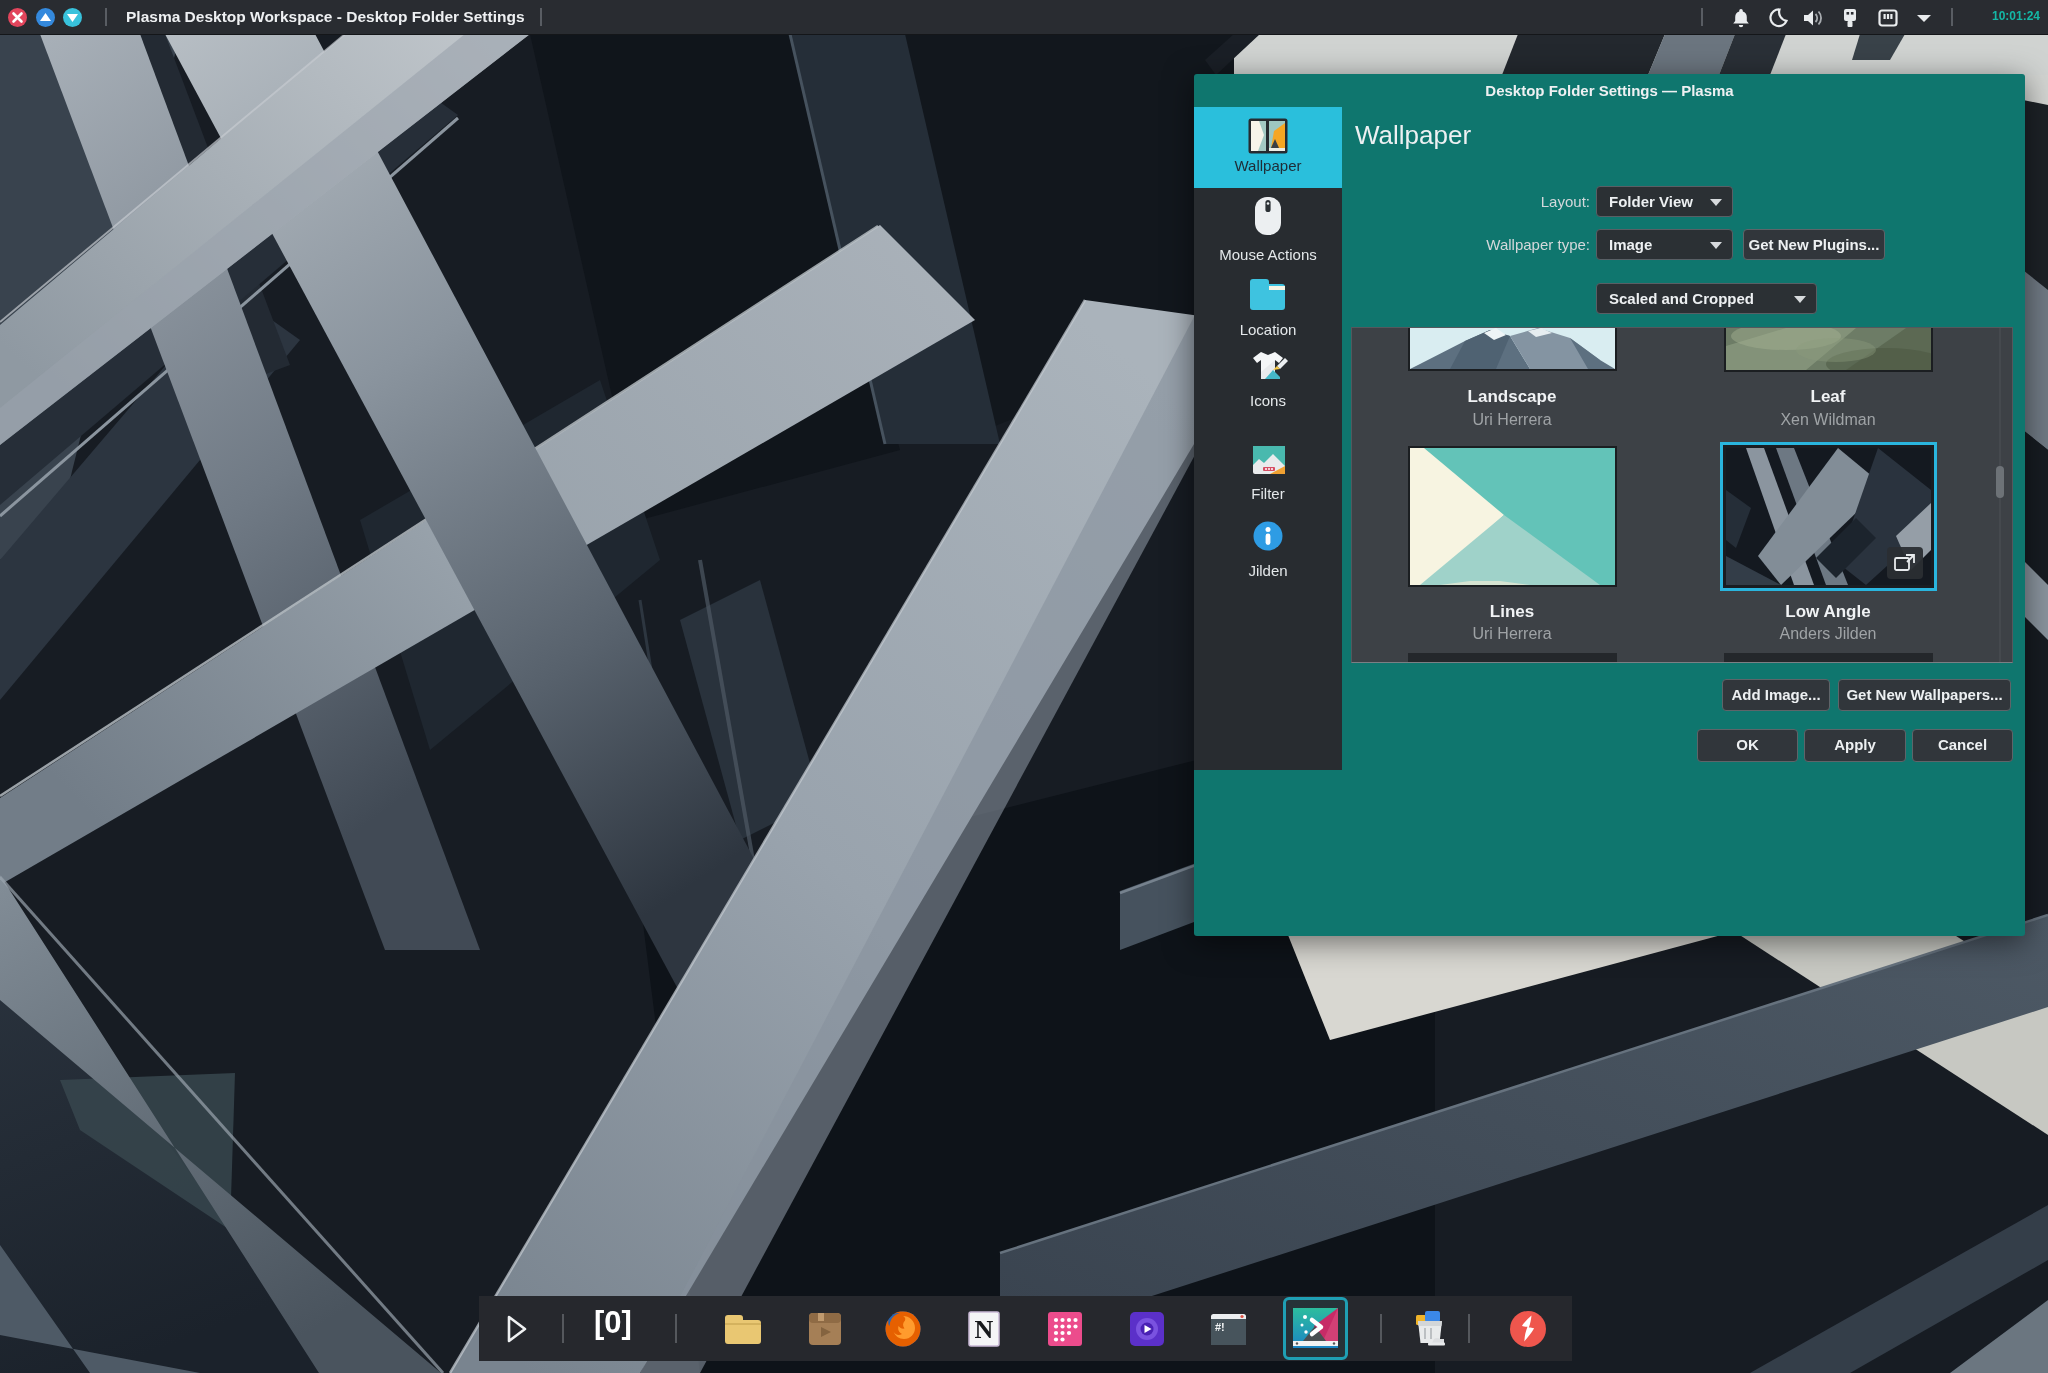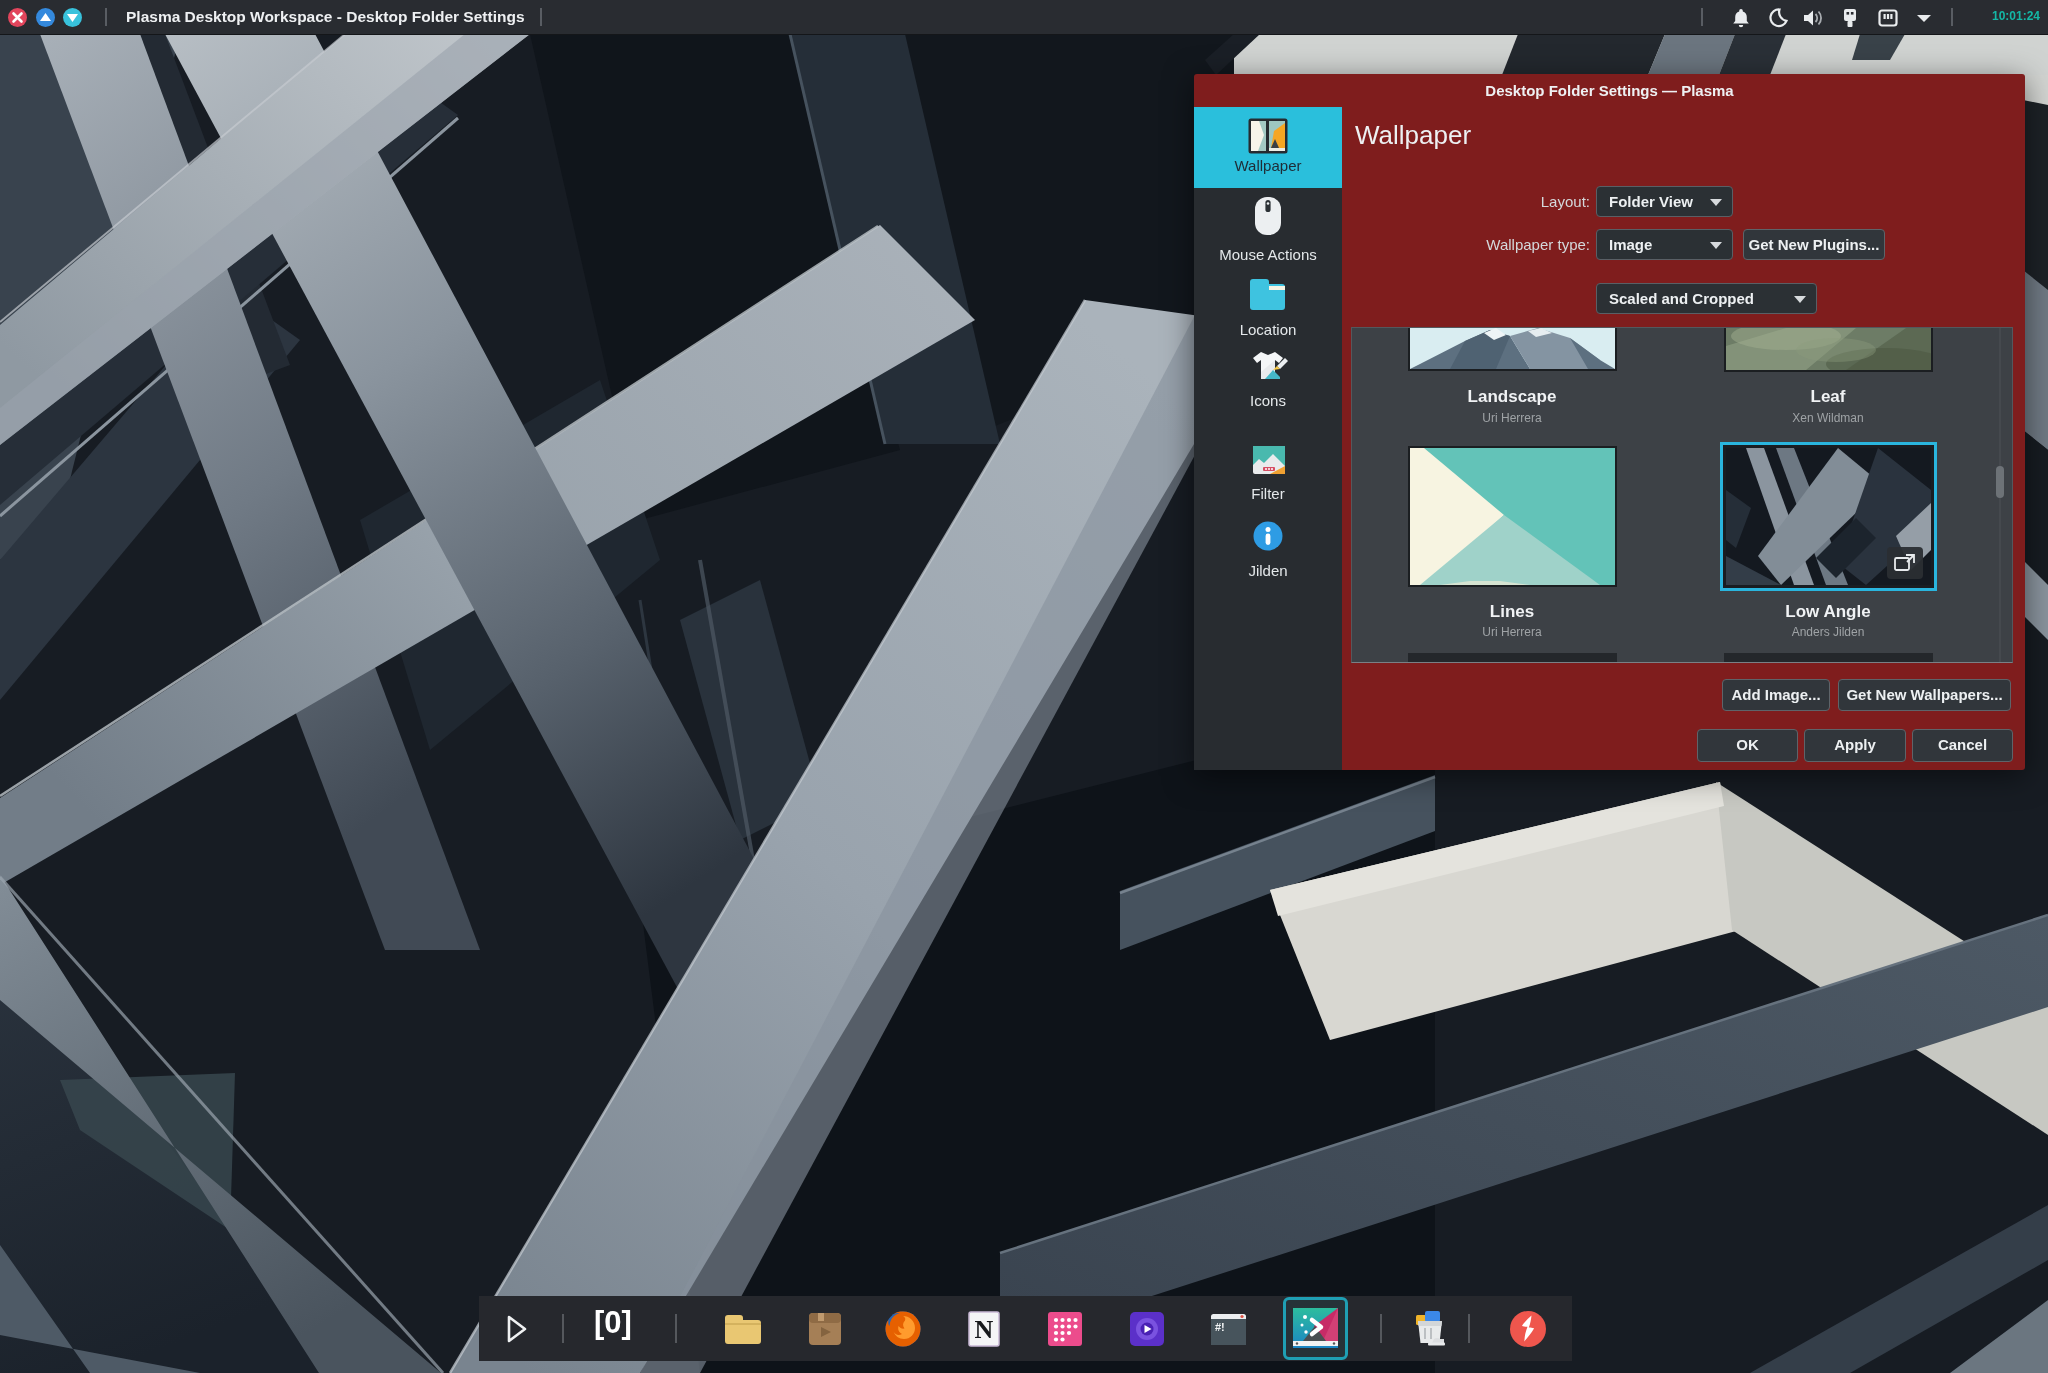--- a/index.html
+++ b/index.html
@@ -13,36 +13,36 @@
 #tbtime{position:absolute;top:0;right:8px;height:34px;line-height:33px;color:#14b8a6;font-size:12px;font-weight:bold;}
 .tbicon{position:absolute;top:7px;}
 
 #deskicon{position:absolute;left:10px;top:53px;width:118px;text-align:center;z-index:5;}
 #deskicon .lbl{margin-top:17px;color:#fff;font-size:15px;text-shadow:0 1px 2px rgba(0,0,0,.8);}
 
 #dock{position:absolute;left:479px;top:1296px;width:1093px;height:65px;background:#26282d;z-index:30;}
 .dsep{position:absolute;top:18px;width:2px;height:29px;background:#55585d;}
 .dico{position:absolute;top:13px;}
 
-#dlg{position:absolute;left:1194px;top:74px;width:831px;height:696px;background:#7f1d1d;border-radius:3px;box-shadow:0 6px 30px rgba(0,0,0,.5);z-index:20;font-size:15px;color:#e8ebed;}
+#dlg{position:absolute;left:1194px;top:74px;width:831px;height:862px;background:#0f766e;border-radius:3px;box-shadow:0 6px 30px rgba(0,0,0,.5);z-index:20;font-size:15px;color:#e8ebed;}
 #dlgtitle{position:absolute;top:0;left:0;width:100%;height:33px;line-height:33px;text-align:center;font-weight:bold;color:#eef0f2;}
 #sidebar{position:absolute;top:33px;left:0;width:148px;height:663px;background:#282c30;}
 .sbitem{position:absolute;left:0;width:148px;text-align:center;}
 .sbitem .lbl{font-size:15px;color:#e4e8ea;}
 #sbsel{position:absolute;top:0px;left:0;width:148px;height:81px;background:#2abfdc;}
 #sbsel .lbl{color:#1f2c36;}
 .heading{position:absolute;left:161px;top:46px;font-size:26px;color:#edf0f2;}
 .frmlbl{position:absolute;color:#d4d8db;height:31px;line-height:31px;text-align:right;}
 .drop{position:absolute;background:#2b3034;border:1px solid #595f65;border-radius:4px;box-sizing:border-box;font-weight:bold;color:#edf0f2;line-height:29px;padding-left:12px;}
 .drop .arr{position:absolute;right:10px;top:12px;width:0;height:0;border-left:6px solid transparent;border-right:6px solid transparent;border-top:7px solid #d7dadd;}
 .btn{position:absolute;background:#31363b;border:1px solid #5e6469;border-radius:4px;box-sizing:border-box;font-weight:bold;color:#edf0f2;text-align:center;line-height:30px;}
 #grid{position:absolute;left:157px;top:253px;width:662px;height:336px;background:#3d4146;border:1px solid #54585d;border-bottom-color:#7b8085;box-sizing:border-box;overflow:hidden;}
 .thumb{position:absolute;border:2px solid #1b1e21;background:#222;}
 .tlbl1{position:absolute;width:220px;text-align:center;font-weight:bold;font-size:17px;color:#f0f2f4;}
-.tlbl2{position:absolute;width:220px;text-align:center;font-size:12px;color:#9fa3a6;}
+.tlbl2{position:absolute;width:220px;text-align:center;font-size:16px;color:#9fa3a6;}
 #scrt{position:absolute;left:805px;top:254px;width:2px;height:334px;background:#45494e;}
 #scrth{position:absolute;left:802px;top:392px;width:8px;height:32px;background:#6d7277;border-radius:4px;}
 </style>
 </head>
 <body>
 <div id="stage">
 <svg id="wall" width="2048" height="1373" viewBox="0 0 2048 1373">
 <defs>
 <linearGradient id="gB3" x1="0" y1="0" x2="0.45" y2="1">
  <stop offset="0" stop-color="#b7bec4"></stop>

